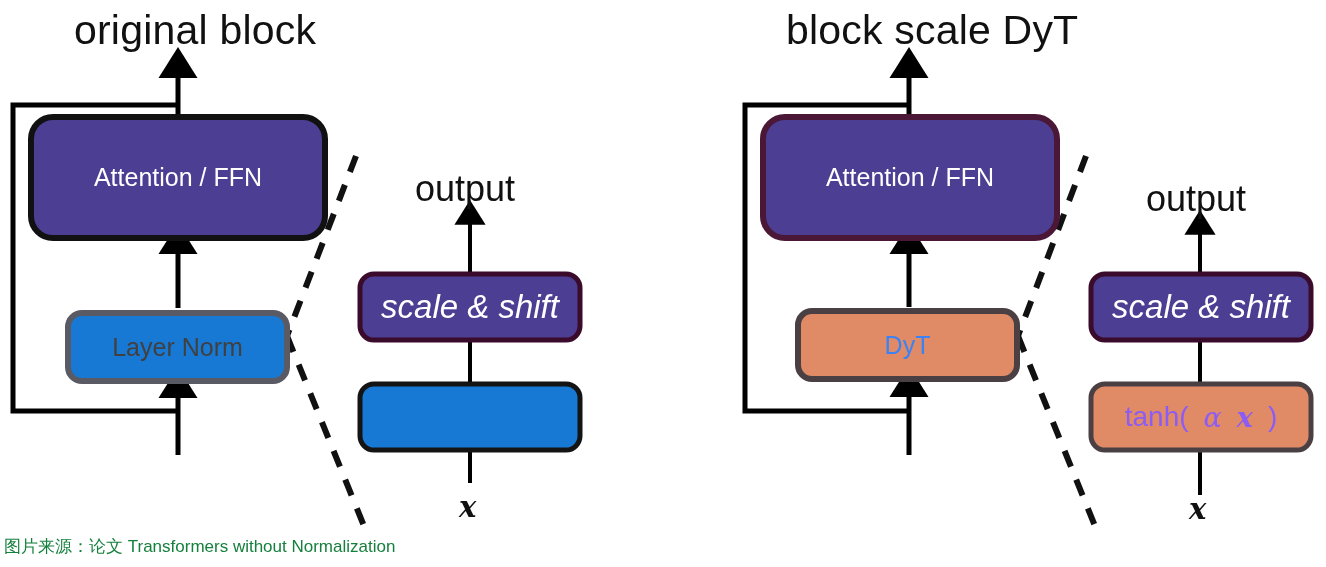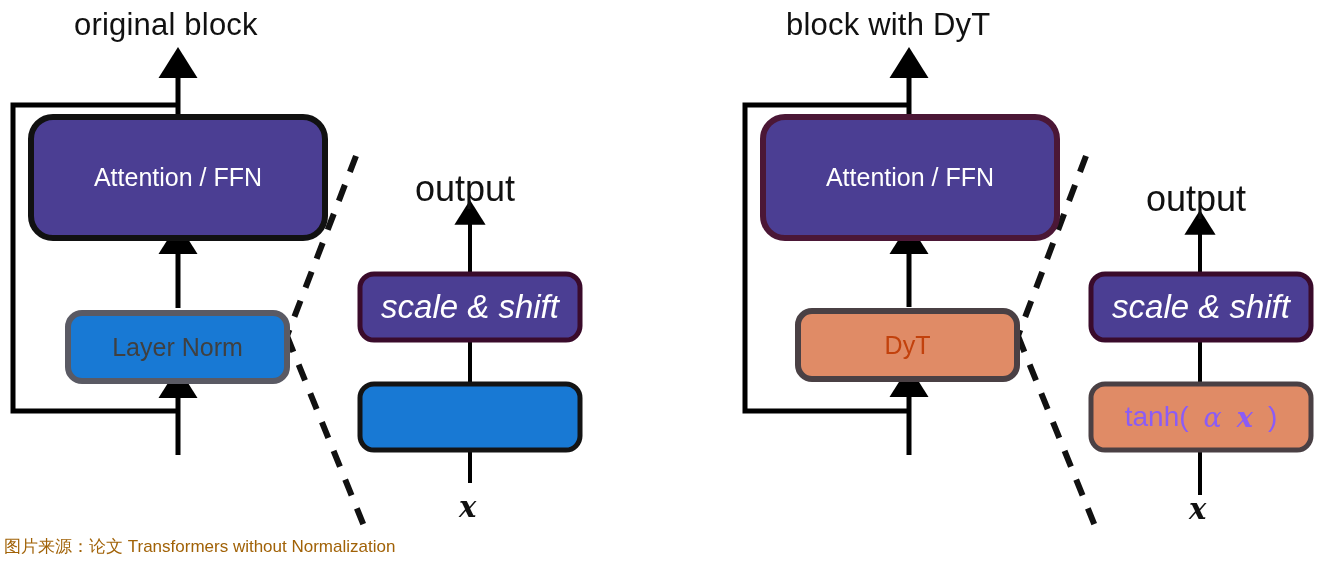--- a/index.html
+++ b/index.html
@@ -24,21 +24,21 @@
     width: 1326px;
     height: 567px;
   }
   .lbl {
     position: absolute;
     white-space: nowrap;
     color: #111111;
     font-family: "Liberation Sans", sans-serif;
   }
   .title {
-    font-size: 31px;
+    font-size: 41px;
     letter-spacing: 0.2px;
   }
   .io-label {
     font-size: 36px;
   }
   .mathvar {
     font-family: "DejaVu Serif", serif;
     font-style: italic;
     font-weight: bold;
     font-size: 29px;
@@ -50,21 +50,21 @@
     justify-content: center;
     white-space: nowrap;
     font-family: "Liberation Sans", sans-serif;
     pointer-events: none;
   }
   .caption {
     position: absolute;
     left: 4px;
     top: 535px;
     font-size: 17px;
-    color: #a16207;
+    color: #15803d;
     font-family: "Liberation Sans", sans-serif;
   }
   .watermark {
     position: absolute;
     left: 948px;
     top: 489px;
     font-size: 29px;
     color: #d8d8d8;
     font-family: "Liberation Sans", sans-serif;
     letter-spacing: 2px;
@@ -136,31 +136,31 @@
     <rect x="763" y="117" width="294" height="121" rx="22" ry="22" fill="#4B3E93" stroke="#4B1736" stroke-width="6"></rect>
 
     <rect x="798" y="311" width="219" height="68" rx="14" ry="14" fill="#E08B66" stroke="#4A4044" stroke-width="6"></rect>
 
     <rect x="1091" y="274" width="220" height="66" rx="14" ry="14" fill="#4B3E93" stroke="#3A0B2B" stroke-width="5"></rect>
 
     <rect x="1091" y="384" width="220" height="66" rx="14" ry="14" fill="#E08B66" stroke="#4A4044" stroke-width="5"></rect>
   </svg>
 
   <div class="lbl title" style="left:74px; top:7px;">original block</div>
-  <div class="lbl title" style="left:786px; top:7px;">block with DyT</div>
+  <div class="lbl title" style="left:786px; top:7px;">block scale DyT</div>
 
   <div class="boxtext mbox-label-lg" style="left:31px; top:117px; width:294px; height:121px; color:#FFFFFF;">Attention / FFN</div>
   <div class="boxtext mbox-label-lg" style="left:68px; top:313px; width:219px; height:68px; color:#404040;">Layer Norm</div>
 
   <div class="lbl io-label" style="left:415px; top:168px;">output</div>
   <div class="boxtext mbox-label-md" style="left:360px; top:274px; width:220px; height:66px; color:#FFFFFF;">scale &amp; shift</div>
   <div class="lbl mathvar" style="left:459px; top:490px;">x</div>
 
   <div class="boxtext mbox-label-lg" style="left:763px; top:117px; width:294px; height:121px; color:#FFFFFF;">Attention / FFN</div>
-  <div class="boxtext mbox-label-lg" style="left:798px; top:311px; width:219px; height:68px; color:#c2410c;">DyT</div>
+  <div class="boxtext mbox-label-lg" style="left:798px; top:311px; width:219px; height:68px; color:#3b82f6;">DyT</div>
 
   <div class="lbl io-label" style="left:1146px; top:178px;">output</div>
   <div class="boxtext mbox-label-md" style="left:1091px; top:274px; width:220px; height:66px; color:#FFFFFF;">scale &amp; shift</div>
   <div class="boxtext" style="left:1091px; top:384px; width:220px; height:66px; color:#8b5cf6; font-size:28px;gap:15px;">
     <span>tanh(</span>
       <span style="font-family:'DejaVu Serif',serif; font-style:italic; font-size:27px;">α</span>
       <span style="font-family:'DejaVu Serif',serif; font-style:italic; font-weight:bold; font-size:27px;">x</span>
       <span>)</span>
   </div>
   <div class="lbl mathvar" style="left:1189px; top:492px;">x</div>

